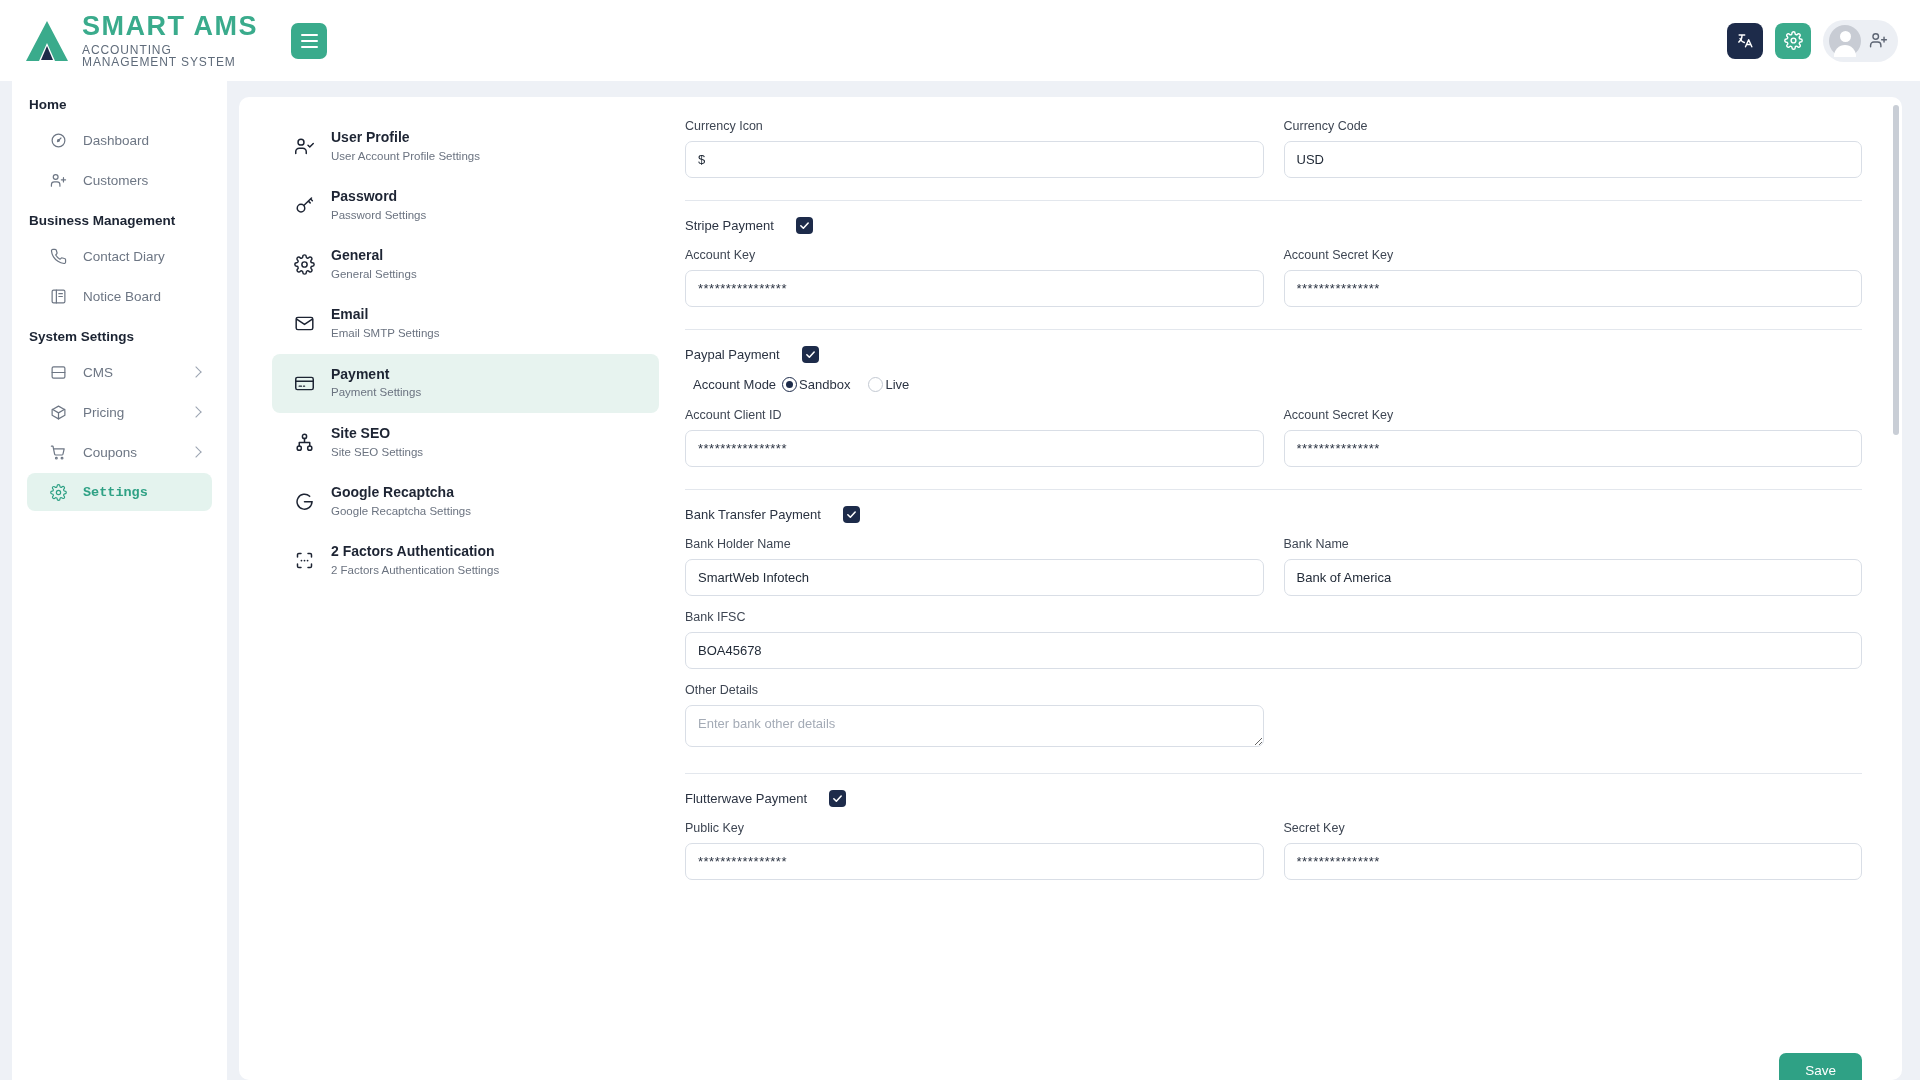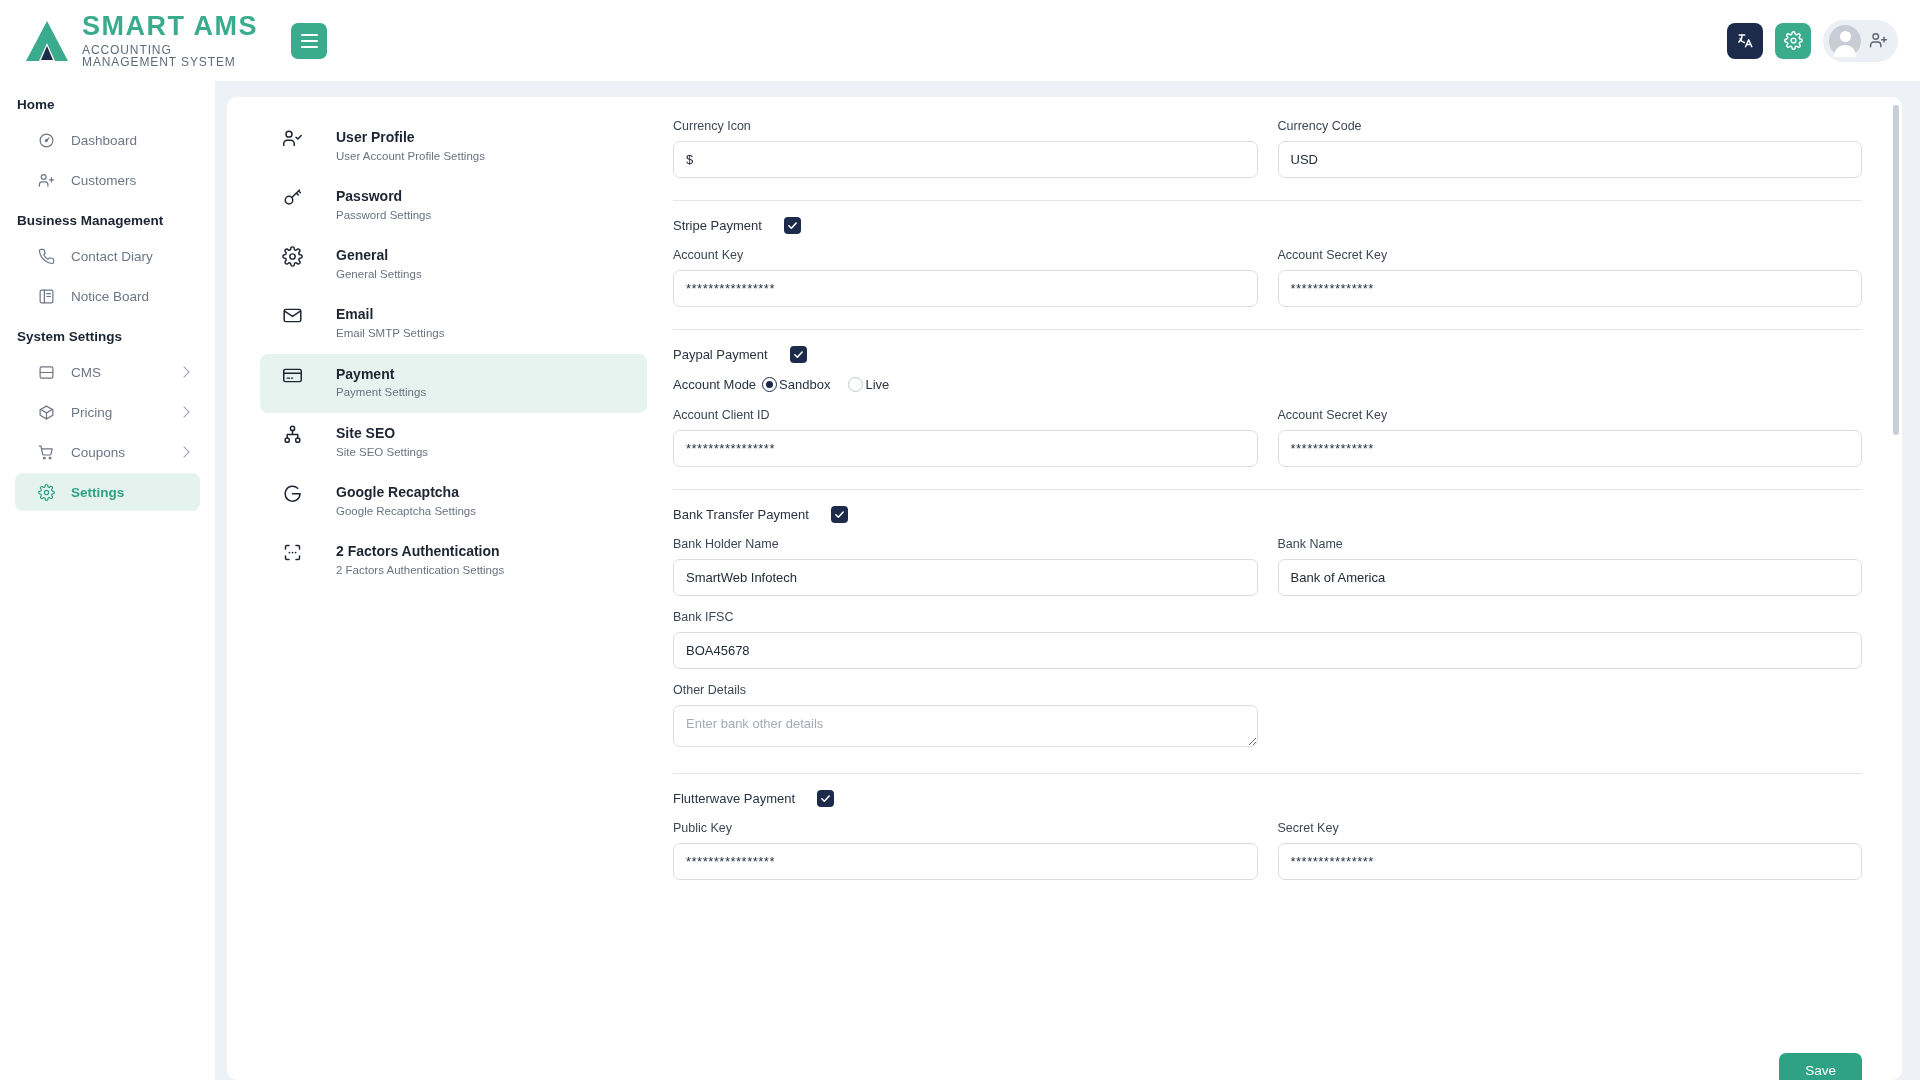--- a/index.html
+++ b/index.html
@@ -45,47 +45,47 @@
   }
   .avatar {
     width: 32px; height: 32px; border-radius: 50%; background: #c8ccd4;
     display: flex; align-items: flex-end; justify-content: center; overflow: hidden;
   }
   .avatar-wrap { position: relative; width: 32px; height: 32px; }
   .avatar-wrap .av-head { position: absolute; top: 6px; left: 10.5px; width: 11px; height: 11px; border-radius: 50%; background: #fff; }
   .avatar-wrap .av-body { position: absolute; bottom: 0px; left: 5px; width: 22px; height: 12px; border-radius: 11px 11px 0 0; background: #fff; }
 
   
-  .body-wrap { flex: 1; display: flex; min-height: 0; }
+  .body-wrap { flex: 1; display: flex; min-height: 0; padding-left: 12px; }
 
   
   .sidebar {
     width: 215px; flex: 0 0 215px; background: #ffffff; padding-top: 4px;
     font-size: 13px; overflow: hidden;
   }
   .nav-section { font-size: 13.5px; font-weight: bold; color: #1c2433; padding: 12px 0 7px 17px; }
   .nav-item {
     display: flex; align-items: center; gap: 16px; height: 38px;
     margin: 2px 15px; padding-left: 22px; border-radius: 8px; cursor: pointer;
     color: #6d7684; font-size: 13.5px; position: relative;
   }
   .nav-item .nav-ic { width: 18px; height: 18px; flex: 0 0 18px; display: flex; align-items: center; justify-content: center; }
-  .nav-item.active { background: #e4f3ee; color: #2fa185; font-weight: bold; }
+  .nav-item.active { background: #e4f3ee; color: #2fa185; font-weight: bold; font-family: Liberation Mono, monospace; }
   .nav-item.active .nav-ic { color: #2fa185; }
   .nav-chev { position: absolute; right: 12px; width: 8px; height: 8px; border-right: 1.6px solid #9aa3b0; border-bottom: 1.6px solid #9aa3b0; transform: rotate(-45deg); }
 
   
   .main { flex: 1; min-width: 0; background: #eef1f6; padding: 16px 18px 0 12px; }
   .card {
     background: #ffffff; border-radius: 10px; height: 100%;
     display: flex; overflow: hidden; position: relative;
   }
   .settings-nav { width: 420px; flex: 0 0 420px; padding: 20px 0 0 33px; }
   .snav-item {
-    display: flex; align-items: flex-start; gap: 33px;
+    display: flex; align-items: center; gap: 16px;
     padding: 11px 0 11px 22px; border-radius: 8px; cursor: pointer; margin-right: 0px;
   }
   .snav-item.active { background: #e7f3ef; }
   .snav-ic { width: 21px; height: 21px; flex: 0 0 21px; color: #1d2433; display: flex; align-items: center; justify-content: center; }
   .snav-title { font-size: 14px; font-weight: bold; color: #1d2433; line-height: 1.35; }
   .snav-sub { font-size: 11.5px; color: #6b7380; line-height: 1.5; margin-top: 1px; }
 
   
   .form-area { flex: 1; min-width: 0; padding: 22px 40px 0 26px; position: relative; overflow: hidden; }
   .row { display: flex; gap: 20px; }
@@ -104,21 +104,21 @@
   }
   .textarea::placeholder { color: #a4abb6; }
   .divider { height: 1px; background: #e3e7ed; margin: 22px 0 0 0; }
   .toggle-row { display: flex; align-items: center; gap: 22px; margin: 16px 0 14px 0; }
   .toggle-label { font-size: 13px; color: #2b3342; }
   .chk {
     width: 17px; height: 17px; border-radius: 4px; background: #1d2b4a;
     display: flex; align-items: center; justify-content: center; cursor: pointer;
   }
   .chk svg { display: block; }
-  .radio-row { display: flex; align-items: center; gap: 0; margin: 6px 0 16px 0; }
+  .radio-row { display: flex; align-items: center; gap: 0; margin: 6px 0 16px 8px; }
   .radio-row .rlabel { font-size: 13px; color: #2b3342; margin-right: 6px; }
   .radio {
     width: 15px; height: 15px; border-radius: 50%; border: 1.5px solid #c3c9d2; background: #fff;
     display: flex; align-items: center; justify-content: center; cursor: pointer;
   }
   .radio.sel { border: 1.5px solid #1d2b4a; }
   .radio.sel .dot { width: 7px; height: 7px; border-radius: 50%; background: #1d2b4a; }
   .radio-opt { font-size: 13px; color: #2b3342; margin-right: 18px; margin-left: 2px; }
   .mt14 { margin-top: 14px; }
   .save-btn {

